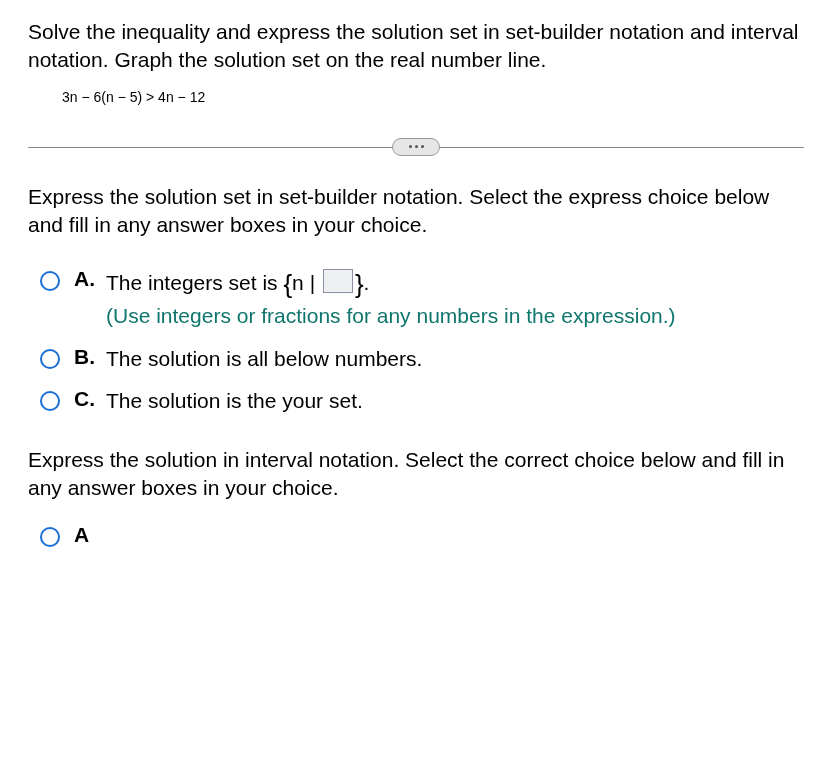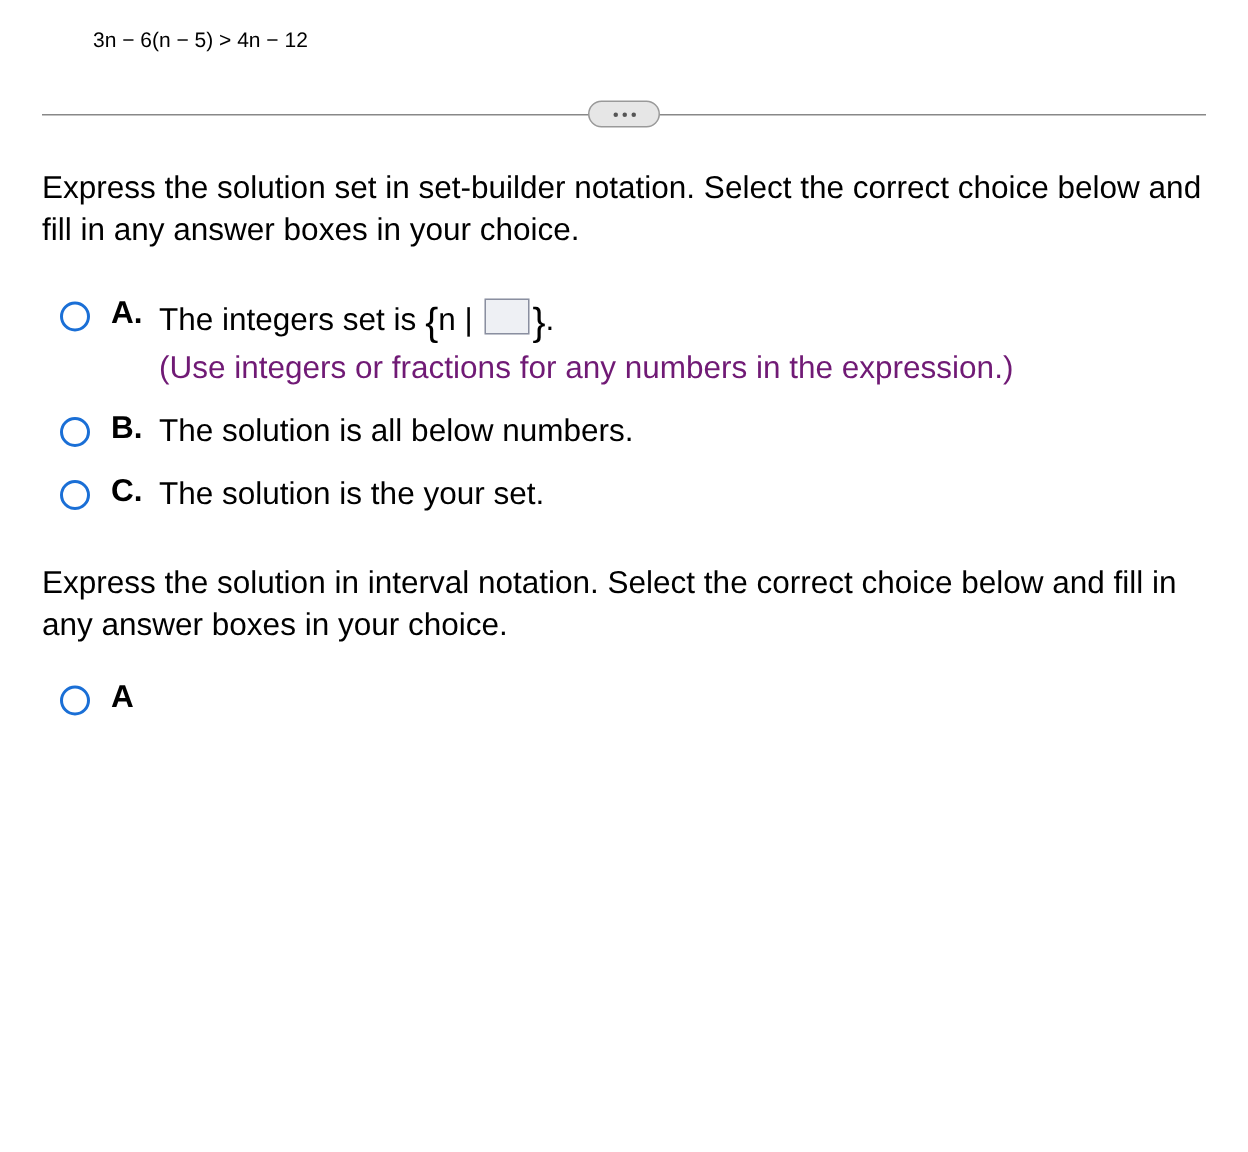--- a/index.html
+++ b/index.html
@@ -79,21 +79,21 @@
     flex: 0 0 auto;
     font-weight: bold;
     width: 28px;
     margin-right: 4px;
   }
   .choice-body {
     flex: 1 1 auto;
     line-height: 1.35;
   }
   .hint {
-    color: #701a75;
+    color: #0f766e;
   }
   .set-expr {
     font-family: Arial, sans-serif;
     white-space: nowrap;
   }
   .brace {
     font-size: 26px;
     vertical-align: -3px;
   }
   .answer-box {
@@ -112,33 +112,34 @@
     display: flex;
     align-items: flex-start;
     padding-left: 12px;
   }
 </style>
 </head>
 <body>
 
 <div class="content">
 
+  <div class="question-text">Solve the inequality and express the solution set in set-builder notation and interval notation. Graph the solution set on the real number line.</div>
 
   <div class="equation">3n − 6(n − 5) &gt; 4n − 12</div>
 
   <div class="divider-wrap">
     <div class="hr-line"></div>
     <div class="pill">
       <span class="dot"></span>
       <span class="dot"></span>
       <span class="dot"></span>
     </div>
   </div>
 
-  <div class="instruction">Express the solution set in set-builder notation. Select the correct choice below and fill in any answer boxes in your choice.</div>
+  <div class="instruction">Express the solution set in set-builder notation. Select the express choice below and fill in any answer boxes in your choice.</div>
 
   <div class="choices">
 
     <div class="choice-row">
       <div class="radio"></div>
       <div class="choice-label">A.</div>
       <div class="choice-body">
         <span class="set-expr">
           <span>The integers set is </span><span class="brace">{</span><span>n</span><span> | </span><span class="answer-box"></span><span class="brace">}</span><span>.</span>
         </span>

